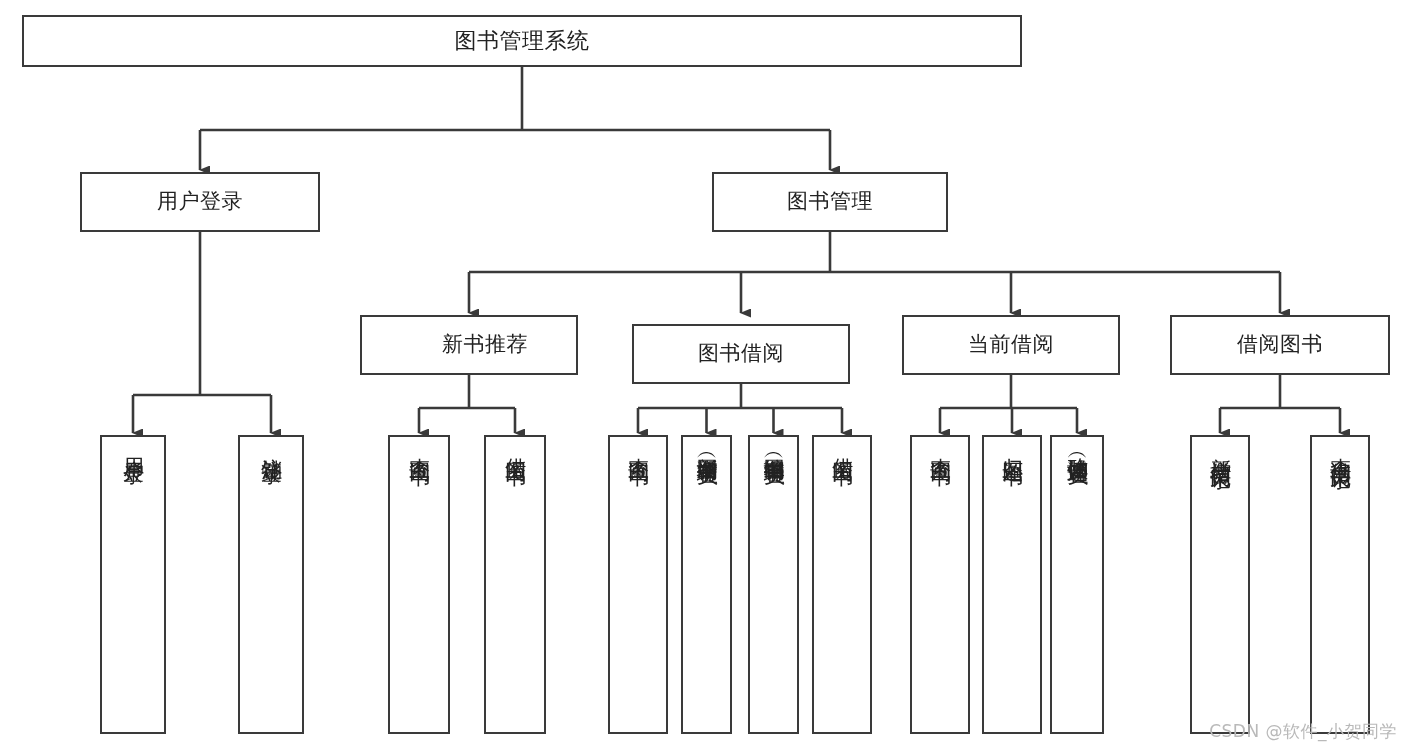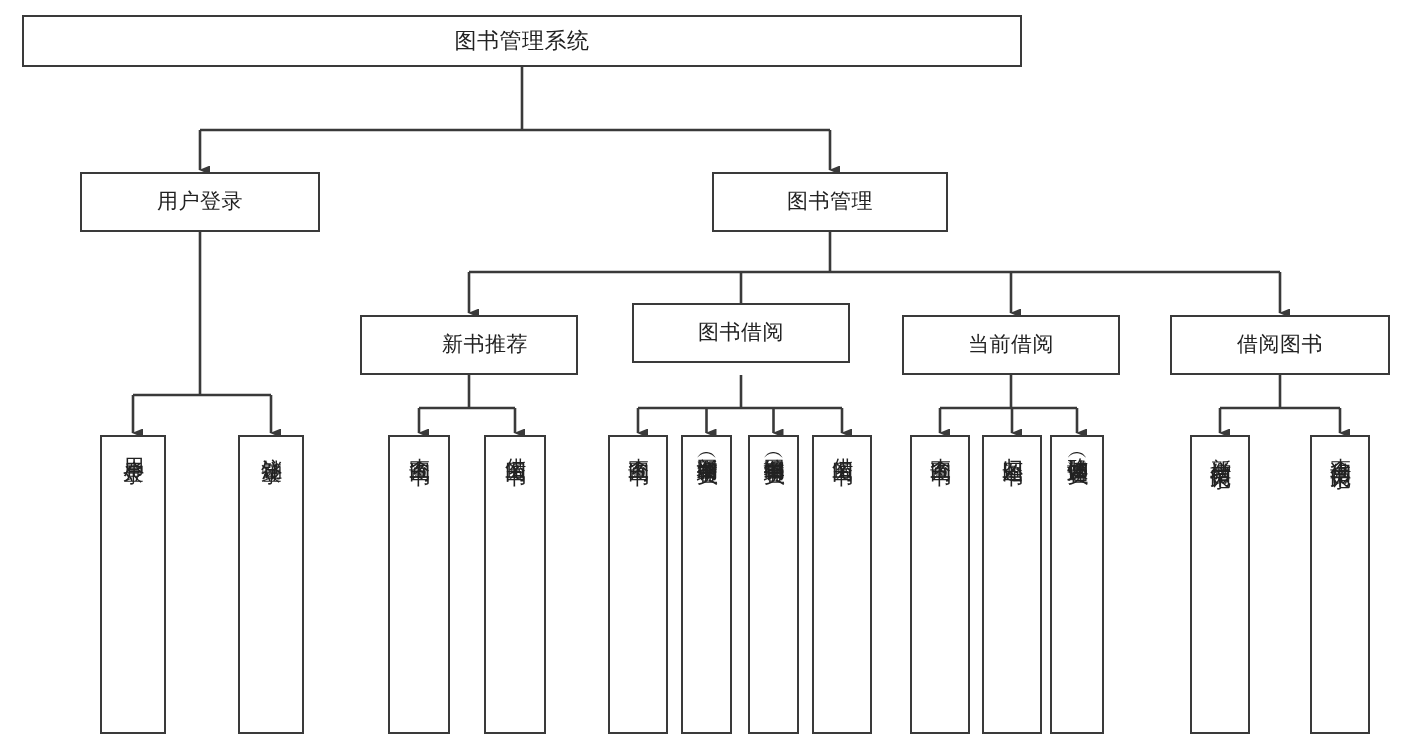--- a/index.html
+++ b/index.html
@@ -124,21 +124,21 @@
       </div>
       <div class="node h-node" style="left: 80px; top: 172px; width: 240px; height: 60px;">
         <span class="node-label">用户登录</span>
       </div>
       <div class="node h-node" style="left: 712px; top: 172px; width: 236px; height: 60px;">
         <span class="node-label">图书管理</span>
       </div>
       <div class="node h-node" style="left: 360px; top: 315px; width: 218px; height: 60px; padding-left: 32px;">
         <span class="node-label">新书推荐</span>
       </div>
-      <div class="node h-node" style="left: 632px; top: 303px; width: 218px; height: 60px;">
+      <div class="node h-node" style="left: 632px; top: 324px; width: 218px; height: 60px;">
         <span class="node-label">图书借阅</span>
       </div>
       <div class="node h-node" style="left: 902px; top: 315px; width: 218px; height: 60px;">
         <span class="node-label">当前借阅</span>
       </div>
       <div class="node h-node" style="left: 1170px; top: 315px; width: 220px; height: 60px;">
         <span class="node-label">借阅图书</span>
       </div>
       <div class="node v-node" style="left: 100px; top: 435px; width: 66px; height: 299px;">
         <span class="node-label">用户登录</span>
@@ -174,13 +174,14 @@
         <span class="node-label">确认归还（管理员）</span>
       </div>
       <div class="node v-node" style="left: 1190px; top: 435px; width: 60px; height: 299px;">
         <span class="node-label">新增借阅记录</span>
       </div>
       <div class="node v-node" style="left: 1310px; top: 435px; width: 60px; height: 299px;">
         <span class="node-label">查询借阅记录</span>
       </div>
     </div>
 
+  <div id="watermark">CSDN @软件_小贺同学</div>
 </div>
 
 </body></html>

